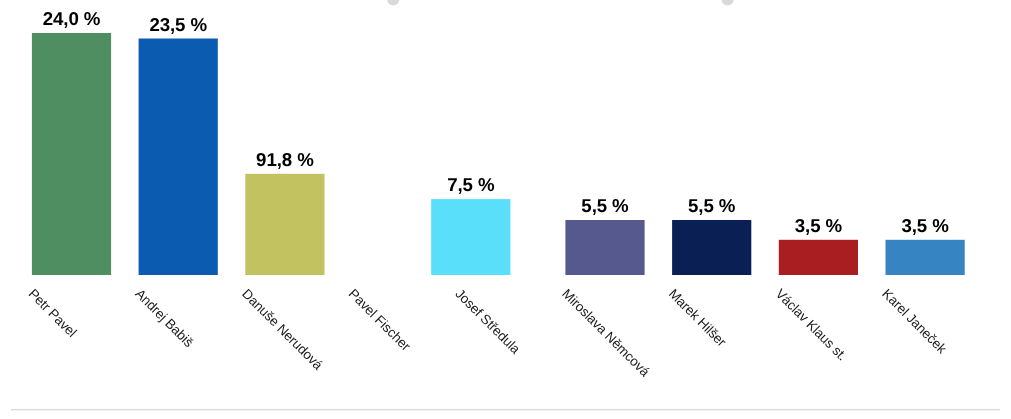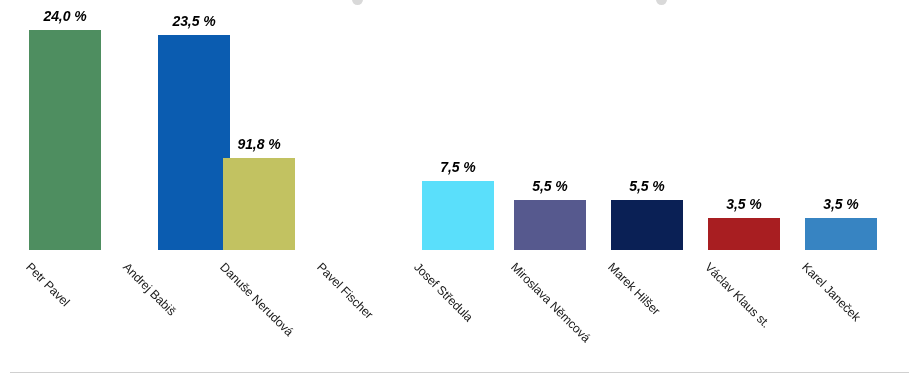--- a/index.html
+++ b/index.html
@@ -73,26 +73,25 @@
   .bar {
     position: absolute;
     left: 0;
     width: 100%;
   }
 
   .bar-value {
     position: absolute;
     left: 50%;
     transform: translateX(-50%);
-    font-size: 14px;
+    font-size: 17px;
     font-weight: bold;
     color: #000000;
     white-space: nowrap;
     letter-spacing: -0.1px;
-    font-style: italic;
   }
 
   .cat-label {
     position: absolute;
     font-size: 12.3px;
     color: #1a1a1a;
     white-space: nowrap;
     transform-origin: left top;
     transform: rotate(45deg);
     letter-spacing: -0.1px;
@@ -122,32 +121,32 @@
       <span class="legend-label"></span>
     </div>
   </div>
 
   <div class="plot-area" id="plot-area">
       <div class="bar-group" style="left: 29px; width: 72px;">
         <div class="bar" style="top: 30px; height: 220px; background: rgb(78, 142, 96);"></div>
         <div class="bar-value" style="top: 8px;">24,0 %</div>
       </div>
       <div class="cat-label" style="left: 33px; top: 260px;">Petr Pavel</div>
-      <div class="bar-group" style="left: 126px; width: 72px; margin-left: 32px;">
+      <div class="bar-group" style="left: 126px; width: 72px;">
         <div class="bar" style="top: 34.5833px; height: 215.417px; background: rgb(11, 92, 176);"></div>
         <div class="bar-value" style="top: 12.5833px;">23,5 %</div>
       </div>
       <div class="cat-label" style="left: 130px; top: 260px;">Andrej Babiš</div>
       <div class="bar-group" style="left: 223px; width: 72px;">
         <div class="bar" style="top: 158.333px; height: 91.6667px; background: rgb(194, 194, 97);"></div>
         <div class="bar-value" style="top: 136.333px;">91,8 %</div>
       </div>
       <div class="cat-label" style="left: 227px; top: 260px;">Danuše Nerudová</div>
       <div class="cat-label" style="left: 324px; top: 260px;">Pavel Fischer</div>
-      <div class="bar-group" style="left: 422px; width: 72px;">
+      <div class="bar-group" style="left: 392px; width: 72px;">
         <div class="bar" style="top: 181.25px; height: 68.75px; background: rgb(90, 223, 251);"></div>
         <div class="bar-value" style="top: 159.25px;">7,5 %</div>
       </div>
       <div class="cat-label" style="left: 421px; top: 260px;">Josef Středula</div>
       <div class="bar-group" style="left: 514px; width: 72px;">
         <div class="bar" style="top: 199.583px; height: 50.4167px; background: rgb(86, 89, 142);"></div>
         <div class="bar-value" style="top: 177.583px;">5,5 %</div>
       </div>
       <div class="cat-label" style="left: 518px; top: 260px;">Miroslava Němcová</div>
       <div class="bar-group" style="left: 611px; width: 72px;">

